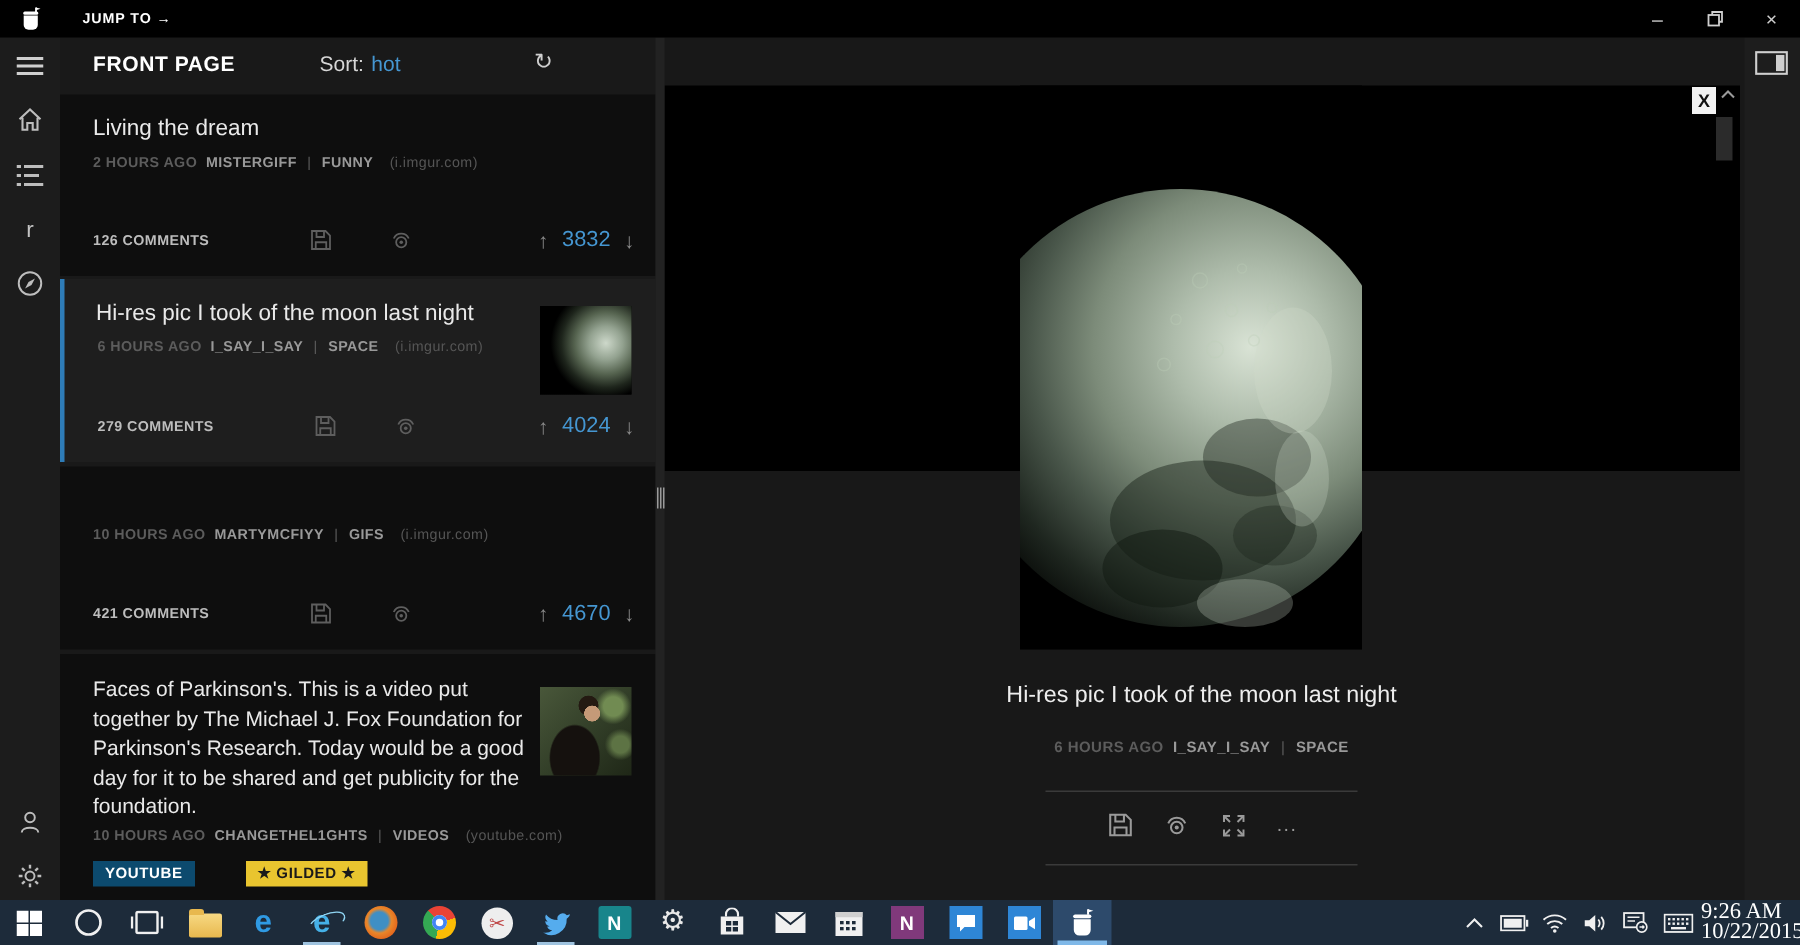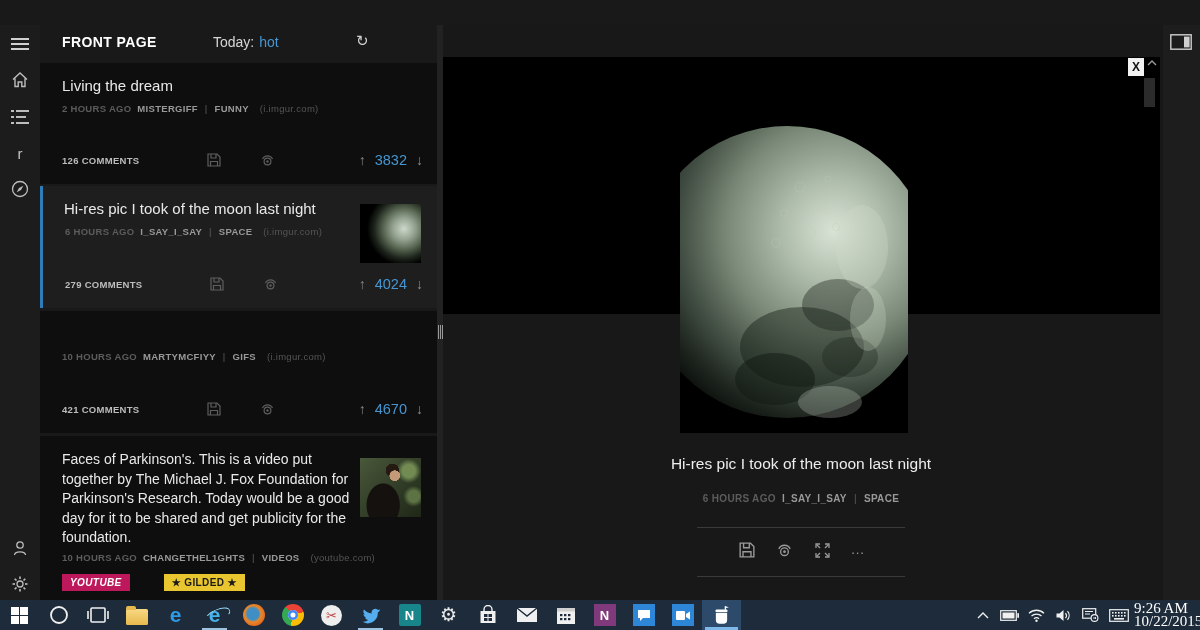--- a/index.html
+++ b/index.html
@@ -55,21 +55,21 @@
   .thumb-person { right:16px; top:22px;
       background:
         radial-gradient(circle 8px at 57% 30%, #c59a78 65%, rgba(0,0,0,0) 68%),
         radial-gradient(circle 10px at 53% 21%, #241a12 65%, rgba(0,0,0,0) 68%),
         radial-gradient(ellipse 26px 34px at 38% 80%, #15110e 62%, rgba(0,0,0,0) 66%),
         radial-gradient(circle 16px at 80% 22%, #718b52 40%, rgba(0,0,0,0) 75%),
         radial-gradient(circle 14px at 88% 65%, #5d7344 40%, rgba(0,0,0,0) 75%),
         linear-gradient(135deg, #49573a 0%, #313d27 55%, #1f2717 100%); }
   .badges { position:absolute; left:22px; top:138px; display:flex; gap:7px; }
   .badge { height:17px; line-height:17px; padding:0 8px; font-size:10px; font-weight:bold; letter-spacing:0.4px; }
-  .badge-youtube { background:#be185d; color:#fff;font-style:italic; }
+  .badge-youtube { background:#0c4a6e; color:#fff; }
   .badge-gilded  { background:#e9c52f; color:#1a1a1a;margin-left:27px; }
 
   
   .splitter { position:absolute; left:437px; top:25px; width:6px; height:575px; background:#222; z-index:20; }
   .grip { position:absolute; left:0px; top:300px; width:6px; height:14px; display:flex; gap:1px; justify-content:center; }
   .grip span { width:1px; height:14px; background:#9a9a9a; display:block; }
 
   
   .detail-pane { position:absolute; left:443px; top:25px; width:757px; height:575px; background:#181818; }
   .right-strip { position:absolute; right:0; top:0; width:37px; height:575px; background:#1d1d1d; }
@@ -124,20 +124,41 @@
   .tray-ic { width:27px; height:30px; display:flex; align-items:center; justify-content:center; }
   .clock { width:66px; padding-right:8px; text-align:left; color:#fff; font-size:15px; line-height:13px;font-family:Liberation Serif, serif; }
 
   svg { display:block; }
 </style>
 </head>
 <body>
 
 <div id="app">
 
+  <div class="titlebar">
+    <div class="app-logo">
+      <svg width="19" height="19" viewBox="0 0 19 19">
+        <path d="M13 2 L13 5" stroke="#fff" stroke-width="1.2" fill="none"></path>
+        <path d="M13 2 L16 2.8 L13 3.8 Z" fill="#fff"></path>
+        <rect x="4.5" y="4.6" width="10" height="2.2" rx="1" fill="#fff"></rect>
+        <path d="M4.8 7.4 h9.4 v6.2 a3.2 3.2 0 0 1 -3.2 3.2 h-3 a3.2 3.2 0 0 1 -3.2 -3.2 z" fill="#fff"></path>
+      </svg>
+    </div>
+    <div class="jump-to">JUMP TO →</div>
+    <div class="win-controls">
+      <div class="win-btn">–</div>
+      <div class="win-btn">
+        <svg width="11" height="11" viewBox="0 0 11 11">
+          <rect x="1" y="3" width="7" height="7" fill="none" stroke="#cfcfcf" stroke-width="1.2"></rect>
+          <path d="M3.5 3 V1 H10 V7.5 H8" fill="none" stroke="#cfcfcf" stroke-width="1.2"></path>
+        </svg>
+      </div>
+      <div class="win-btn">×</div>
+    </div>
+  </div>
 
   <div class="sidebar">
     <div class="side-icon" style="top:9px">
       <svg width="18" height="14" viewBox="0 0 18 14">
         <rect x="0" y="1" width="18" height="2" fill="#cfcfcf"></rect>
         <rect x="0" y="6" width="18" height="2" fill="#cfcfcf"></rect>
         <rect x="0" y="11" width="18" height="2" fill="#cfcfcf"></rect>
       </svg>
     </div>
     <div class="side-icon" style="top:45px">
@@ -184,21 +205,21 @@
             <path d="M5.5 12.5 L3.7 14.3"></path>
         </g>
       </svg>
     </div>
   </div>
 
   <div class="list-pane">
     <div class="list-header">
       <div class="fp-title">FRONT PAGE</div>
       <div class="sort-wrap">
-        <span>Today:</span><span class="sort-value">hot</span>
+        <span>Sort:</span><span class="sort-value">hot</span>
       </div>
       <div class="refresh">↻</div>
     </div>
 
     <div class="card" style="top:38px; height:121px;">
       <div class="card-title">Living the dream</div>
       <div class="meta">
         <span class="m-time">2 HOURS AGO</span>&nbsp;
         <span class="m-user">MISTERGIFF</span>
         <span class="m-sep">|</span>

